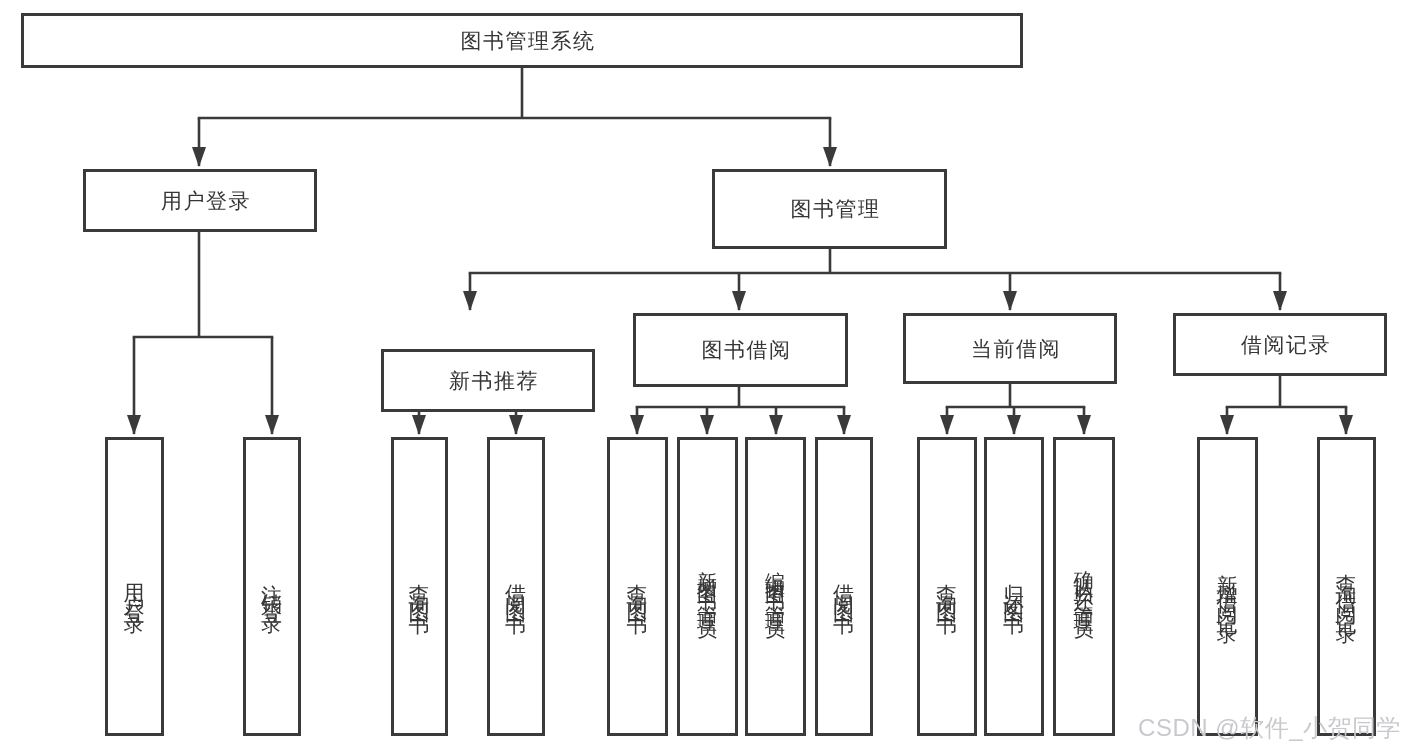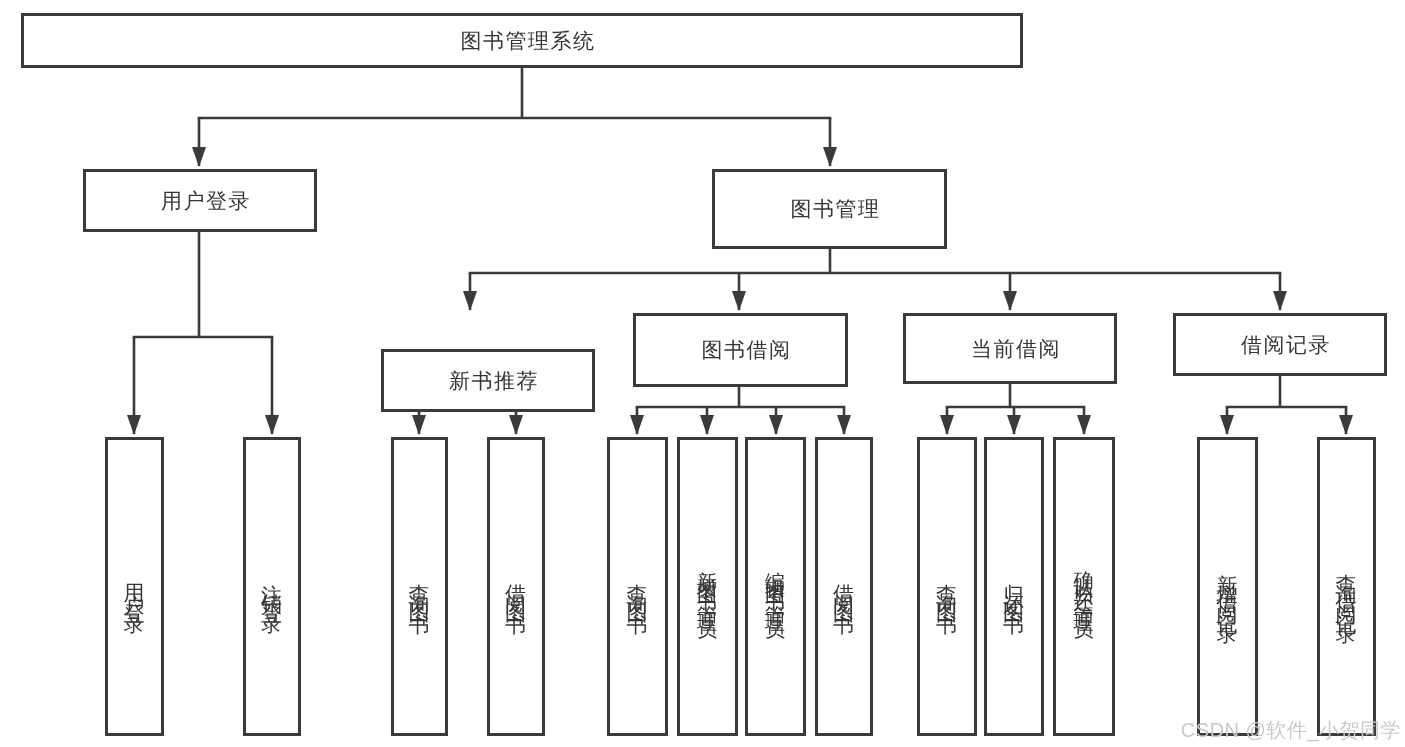--- a/index.html
+++ b/index.html
@@ -37,21 +37,21 @@
     white-space: nowrap;
   }
   .vnode.tight .vtext {
     font-size: 20px;
     letter-spacing: 7px;
   }
   .watermark {
     position: absolute;
     right: 4px;
     bottom: 3px;
-    font-size: 20px;
+    font-size: 24px;
     letter-spacing: 0.5px;
     color: #c9c9cd;
     z-index: 5;
     white-space: nowrap;
   }
 </style>
 </head>
 <body>
 
 <div class="canvas">

